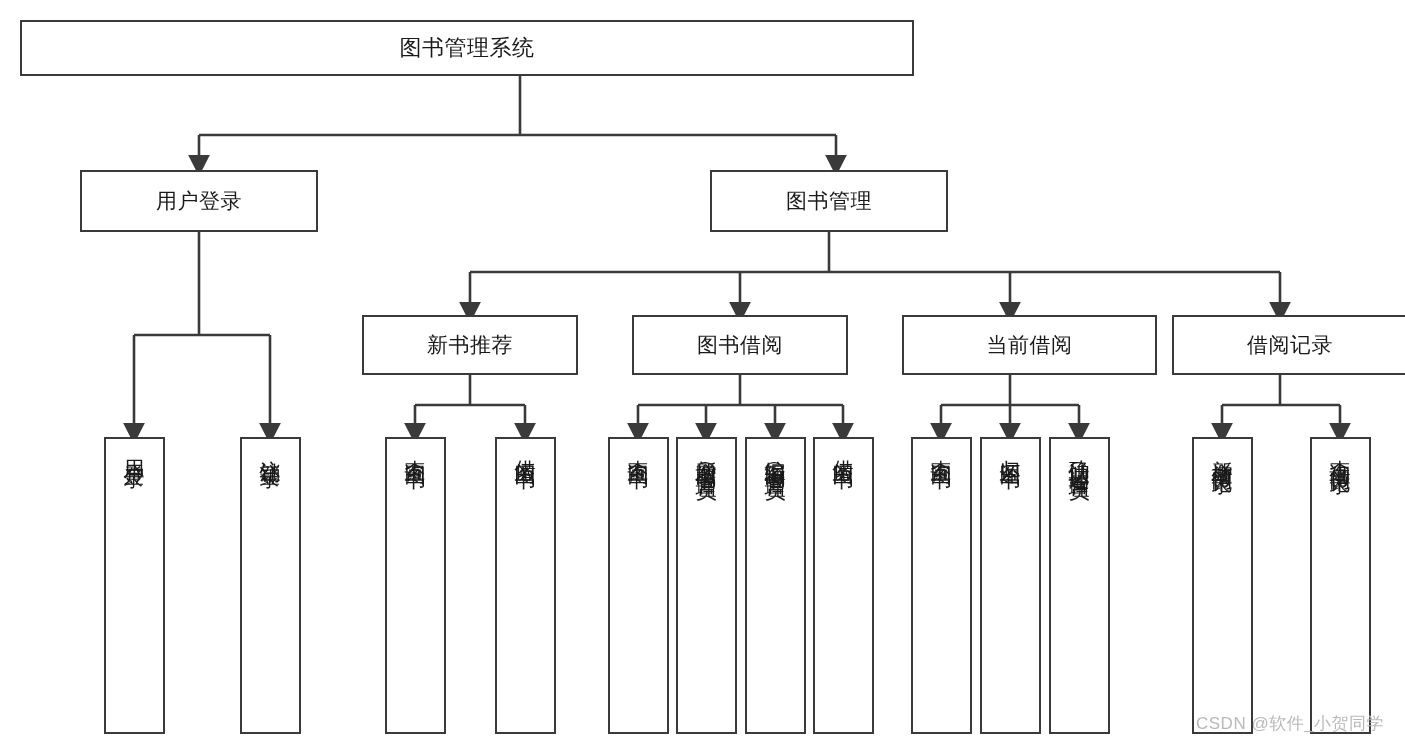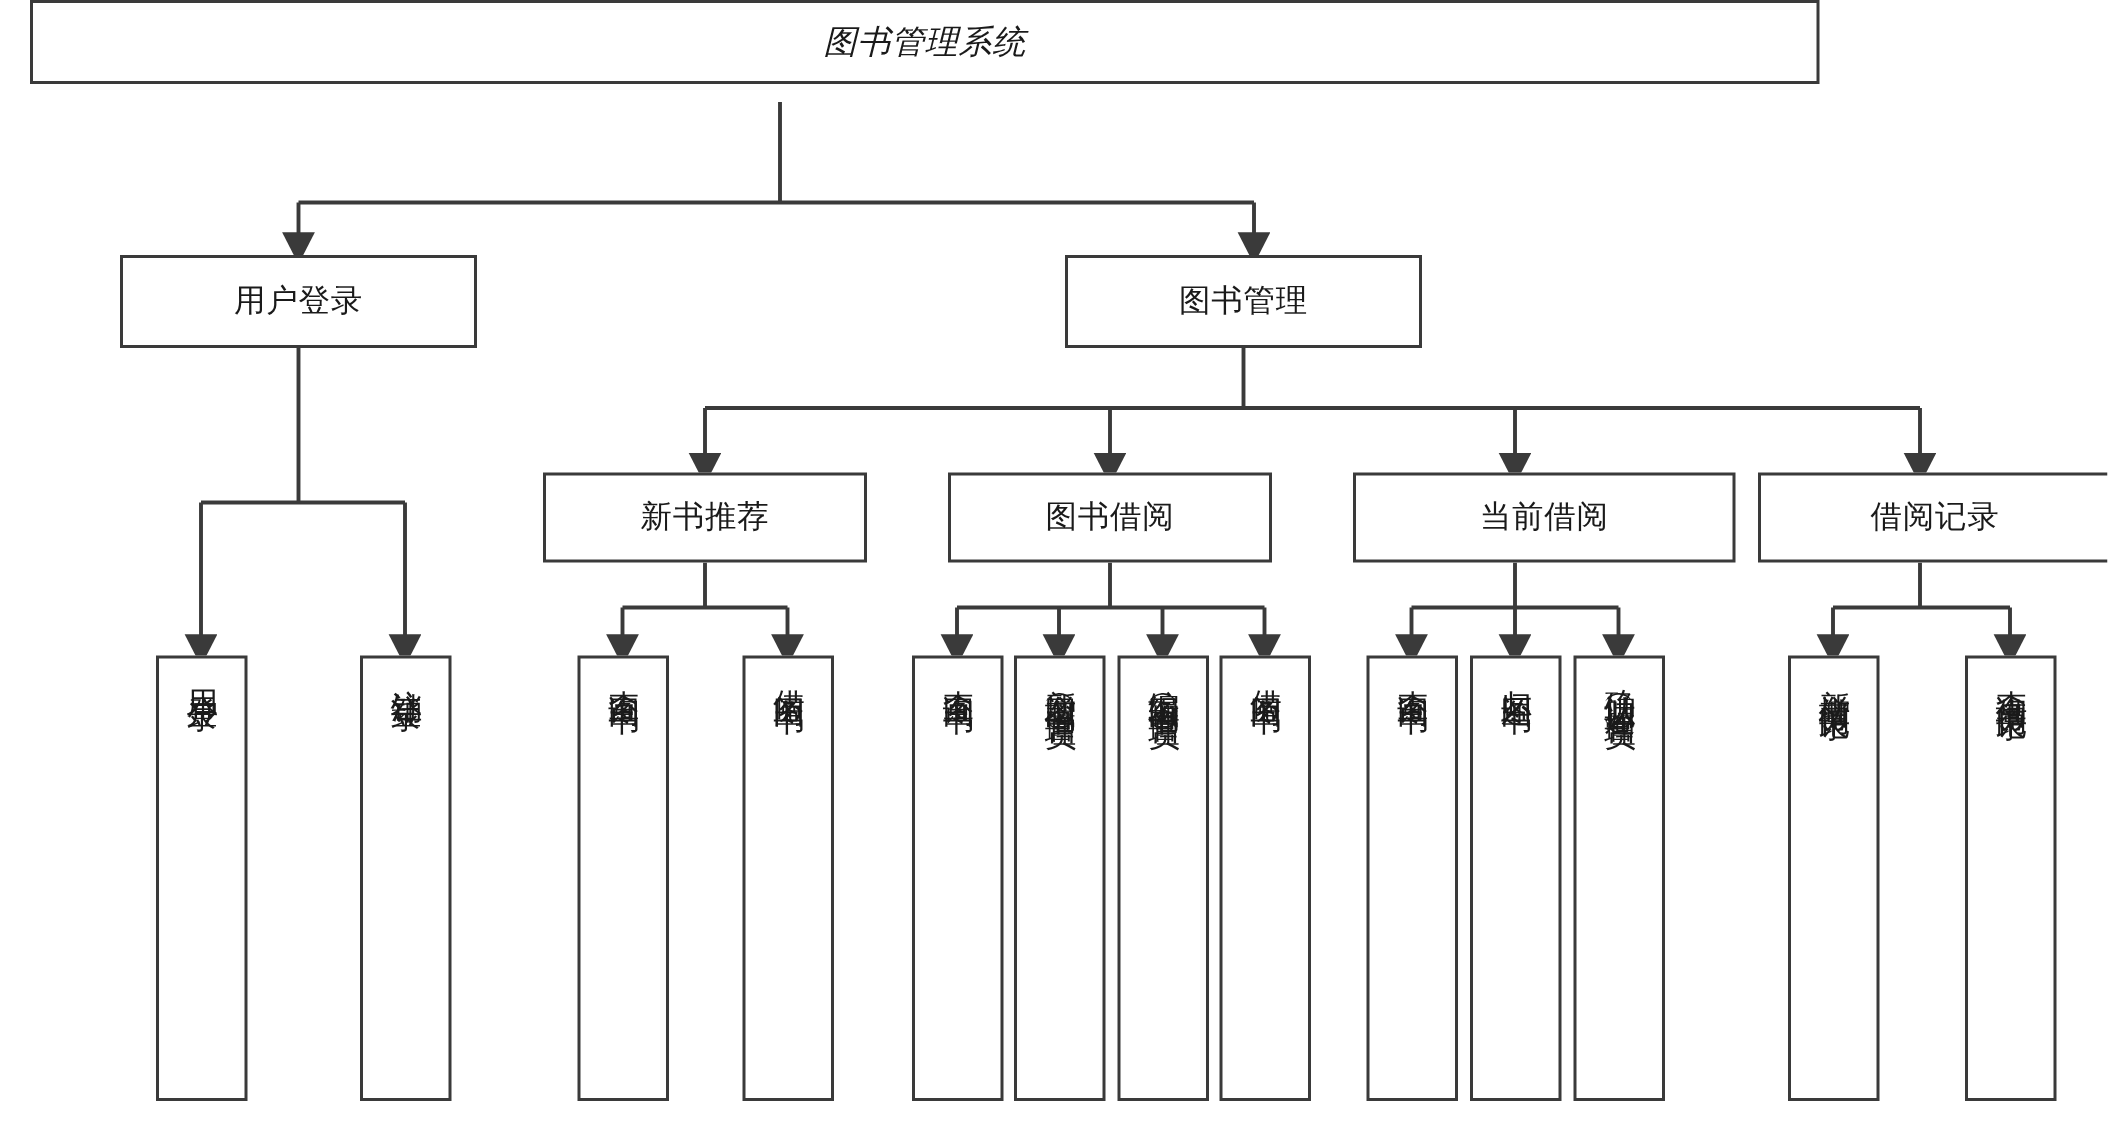--- a/index.html
+++ b/index.html
@@ -121,21 +121,21 @@
       <path d="M1010,405 L1010,426" marker-end="url(#arrow)"></path>
       <path d="M1079,405 L1079,426" marker-end="url(#arrow)"></path>
 
       <path d="M1280,375 L1280,405"></path>
       <path d="M1222,405 L1340,405"></path>
       <path d="M1222,405 L1222,426" marker-end="url(#arrow)"></path>
       <path d="M1340,405 L1340,426" marker-end="url(#arrow)"></path>
     </g>
   </svg>
 
-  <div class="node horiz root" style="left:20px; top:0; width:1193px; height:56px;font-style:italic;">
+  <div class="node horiz root" style="left:20px; top:20px; width:894px; height:56px;">
     <span class="label">图书管理系统</span>
   </div>
 
   <div class="node horiz" style="left:80px; top:170px; width:238px; height:62px;">
     <span class="label">用户登录</span>
   </div>
 
   <div class="node horiz" style="left:710px; top:170px; width:238px; height:62px;">
     <span class="label">图书管理</span>
   </div>
@@ -201,14 +201,15 @@
   </div>
 
   <div class="node vert" style="left:1192px; top:437px; width:61px; height:297px;">
     <span class="label">新增借阅记录</span>
   </div>
 
   <div class="node vert" style="left:1310px; top:437px; width:61px; height:297px;">
     <span class="label">查询借阅记录</span>
   </div>
 
+  <div class="watermark" style="left:1196px; top:712px;">CSDN @软件_小贺同学</div>
 
 </div>
 
 </body></html>

